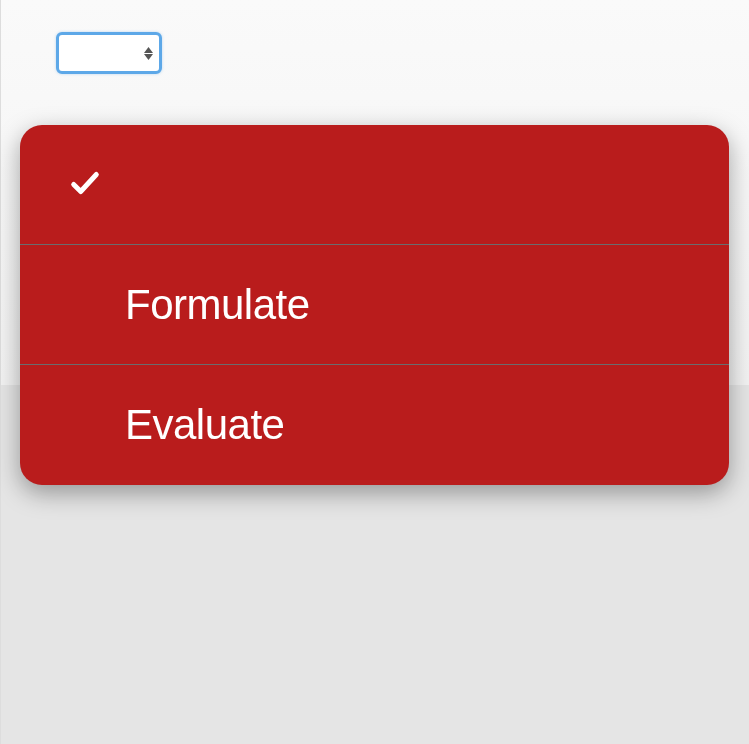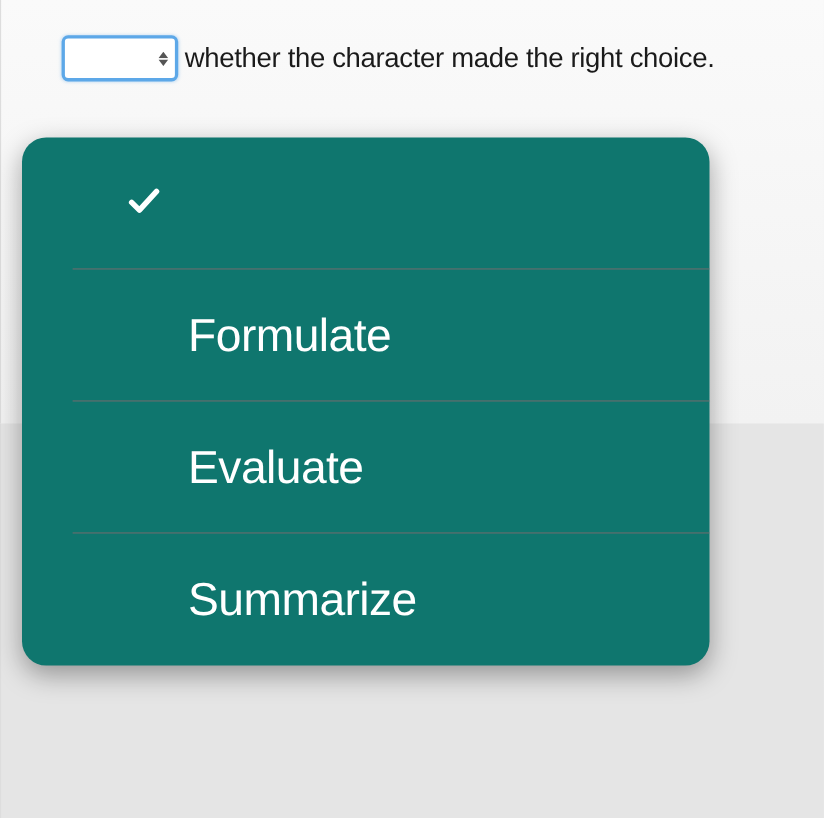--- a/index.html
+++ b/index.html
@@ -51,26 +51,25 @@
     }
     .sentence-text {
       font-size: 25px;
       color: #1a1a1a;
       letter-spacing: -0.3px;
     }
     .dropdown-menu {
       position: absolute;
       top: 125px;
       left: 20px;
-      width: 625px;
-      background: #0f766e;
+      width: 709px;
+      background: #b91c1c;
       border-radius: 22px;
       overflow: hidden;
       box-shadow: 0 8px 24px rgba(0,0,0,0.35);
-      padding-left: 46px;
     }
     .dropdown-item {
       height: 120px;
       display: flex;
       align-items: center;
       padding-left: 105px;
       border-bottom: 1px solid #6b6c6e;
       position: relative;
     }
     .dropdown-item:last-child {
@@ -103,37 +102,33 @@
     <div class="select-box">
       <span class="select-arrows">
         <svg width="9" height="6" viewBox="0 0 9 6">
             <path d="M4.5 0 L9 6 L0 6 Z" fill="currentColor"></path>
           </svg>
         <svg width="9" height="6" viewBox="0 0 9 6">
             <path d="M4.5 6 L0 0 L9 0 Z" fill="currentColor"></path>
           </svg>
       </span>
     </div>
-    <span class="sentence-text">whether the character made the right choice.</span>
   </div>
 </div>
 
 <div class="bottom-area"></div>
 
 <div class="dropdown-menu">
   <div class="dropdown-item selected">
     <span class="checkmark">
       <svg width="34" height="34" viewBox="0 0 24 24" fill="none" stroke="currentColor" stroke-width="3.5" stroke-linecap="round" stroke-linejoin="round">
           <polyline points="4 13 9 18 20 6"></polyline>
         </svg>
     </span>
     <span class="dropdown-label"></span>
   </div>
   <div class="dropdown-item">
     <span class="dropdown-label">Formulate</span>
   </div>
   <div class="dropdown-item">
     <span class="dropdown-label">Evaluate</span>
   </div>
-  <div class="dropdown-item">
-    <span class="dropdown-label">Summarize</span>
-  </div>
 </div>
 
 </body></html>

